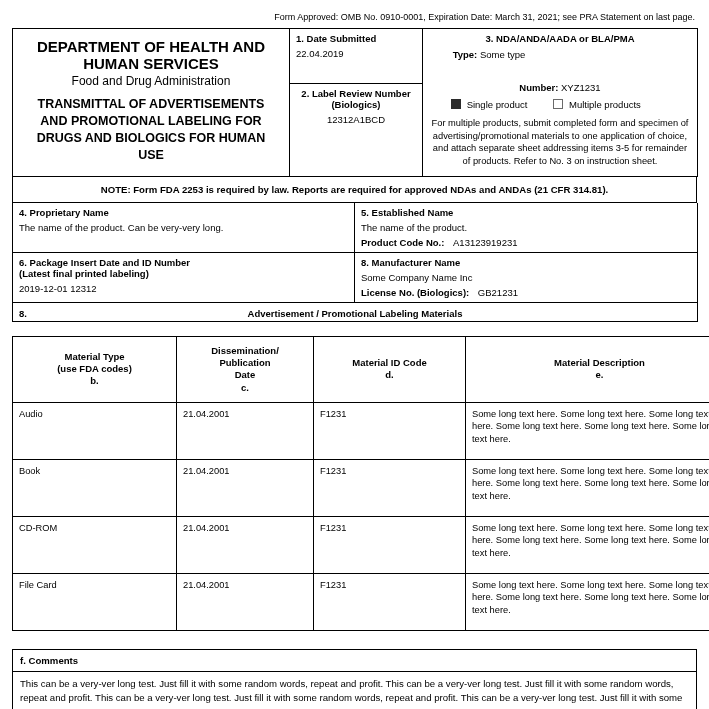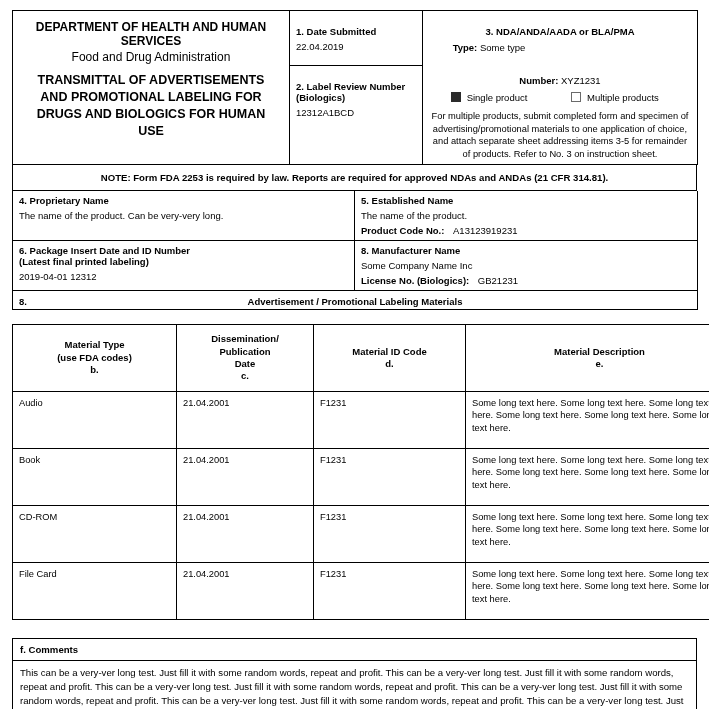--- a/index.html
+++ b/index.html
@@ -36,56 +36,55 @@
   .cell {
     border: 1px solid #000;
     vertical-align: top;
     padding: 4px 6px;
     box-sizing: border-box;
   }
 
   
   .agency {
     font-weight: bold;
-    font-size: 12px;
+    font-size: 15px;
     padding-top: 5px;
   }
   .fda {
     font-size: 12px;
     padding-top: 2px;
     padding-bottom: 6px;
   }
   .form-title {
     font-weight: bold;
     font-size: 12.5px;
     line-height: 1.35;
     padding: 2px 4px 8px 4px;
   }
   .fld-label {
     font-weight: bold;
     font-size: 9.5px;
-    margin-top: 11px;
   }
   .fld-val {
     font-size: 9.5px;
     padding-top: 4px;
   }
   .sub-sep {
     border-top: 1px solid #000;
   }
   .nda-row {
     display: flex;
     gap: 22px;
     padding-top: 5px;
     font-size: 9.5px;
     flex-direction: column;
   }
   .chk-row {
     display: flex;
-    gap: 22px;
+    gap: 4px;
     padding: 6px 0 6px 0;
     font-size: 9.5px;
     align-items: center;
   }
   .chk {
     display: inline-block;
     width: 8px;
     height: 8px;
     border: 1px solid #6a6a6a;
     margin-right: 6px;
@@ -203,35 +202,36 @@
     padding: 5px 7px 2px 7px;
     overflow: hidden;
     max-height: 62px;
   }
 </style>
 </head>
 <body>
 
 <div class="page">
 
+  <div class="omb-line">Form Approved: OMB No. 0910-0001, Expiration Date: March 31, 2021; see PRA Statement on last page.</div>
 
   <table class="block outer">
     <tbody>
         <tr>
       <td class="cell" style="width:277px; border-left:none; border-top:none; border-bottom:none; text-align:center;">
         <div class="agency">DEPARTMENT OF HEALTH AND HUMAN SERVICES</div>
         <div class="fda">Food and Drug Administration</div>
         <div class="form-title">TRANSMITTAL OF ADVERTISEMENTS AND PROMOTIONAL LABELING FOR DRUGS AND BIOLOGICS FOR HUMAN USE</div>
       </td>
       <td class="cell" style="width:133px; border-top:none; border-bottom:none; padding:0;">
         <div style="padding:4px 6px 6px 6px; min-height:44px;">
           <div class="fld-label">1. Date Submitted</div>
           <div class="fld-val">22.04.2019</div>
         </div>
-        <div class="sub-sep" style="padding:4px 6px 6px 6px;">
+        <div class="sub-sep" style="padding:4px 6px 6px 6px;text-align:center;">
           <div class="fld-label">2. Label Review Number (Biologics)</div>
           <div class="fld-val">12312A1BCD</div>
         </div>
       </td>
       <td class="cell" style="width:275px; border-right:none; border-top:none; border-bottom:none;text-align:center;">
         <div class="fld-label">3. NDA/ANDA/AADA or BLA/PMA</div>
         <div class="nda-row">
           <div style="width:120px;">
             <span class="inline-lbl">Type:</span>
             <span>Some type</span>
@@ -270,21 +270,21 @@
         <div class="val">
           <span class="inline-lbl">Product Code No.:</span>
           <span style="padding-left:6px;">A13123919231</span>
         </div>
       </td>
     </tr>
     <tr>
       <td class="hdiv">
         <div class="lbl">6. Package Insert Date and ID Number</div>
         <div class="lbl">(Latest final printed labeling)</div>
-        <div class="val">2019-04-01 12312</div>
+        <div class="val">2019-12-01 12312</div>
       </td>
       <td class="hdiv vdiv">
         <div class="lbl">8. Manufacturer Name</div>
         <div class="val">Some Company Name Inc</div>
         <div class="val">
           <span class="inline-lbl">License No. (Biologics):</span>
           <span style="padding-left:6px;">GB21231</span>
         </div>
       </td>
     </tr>

